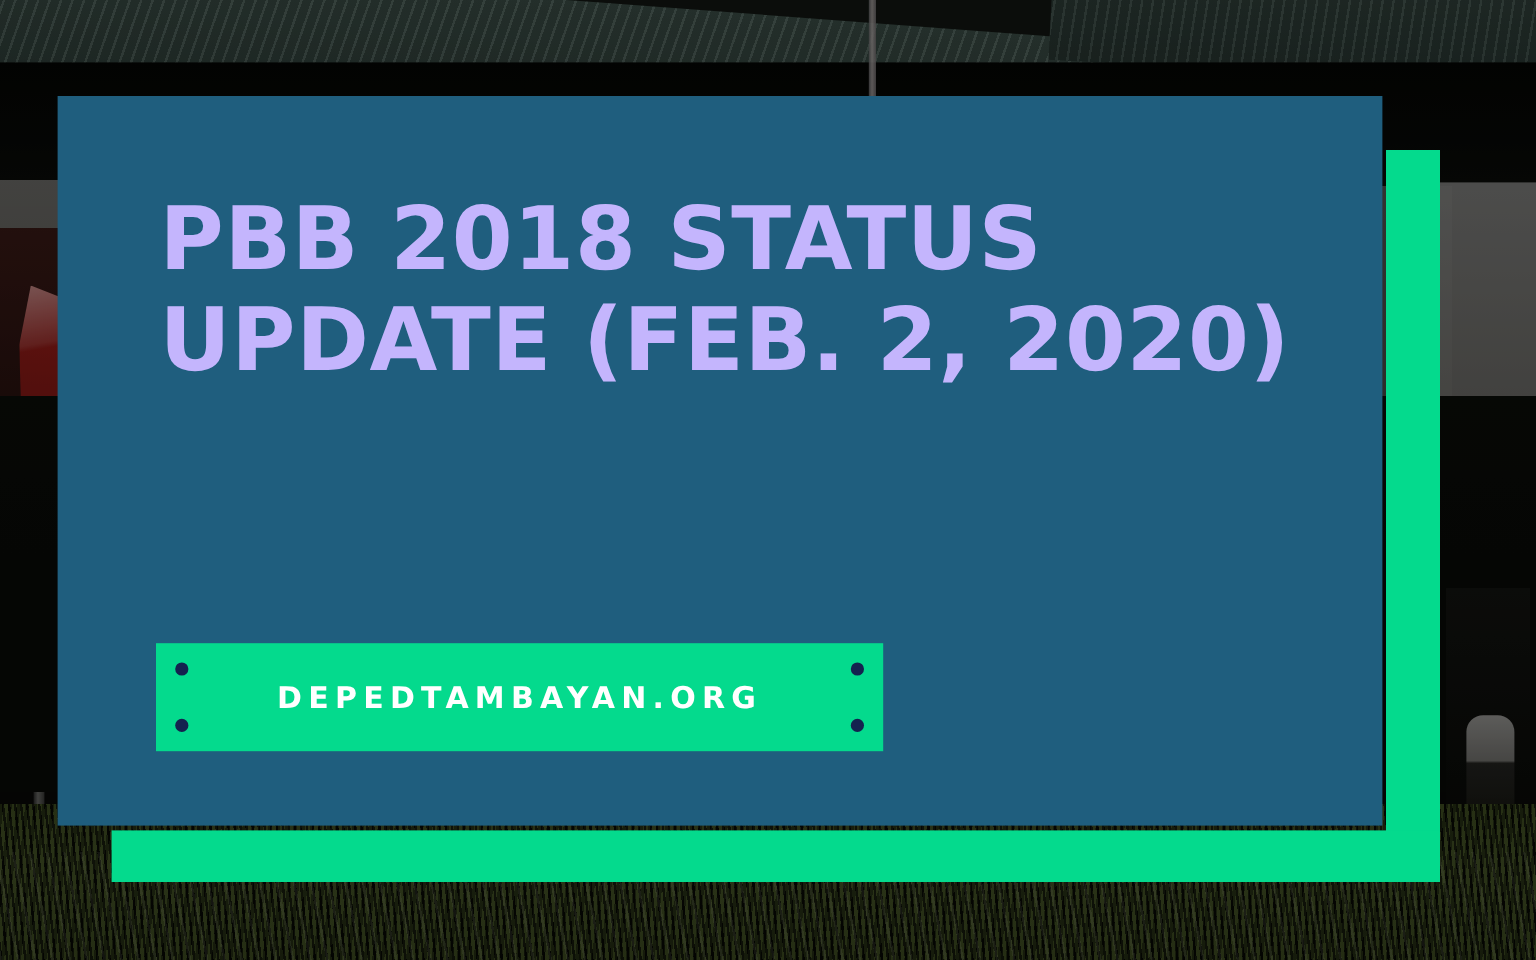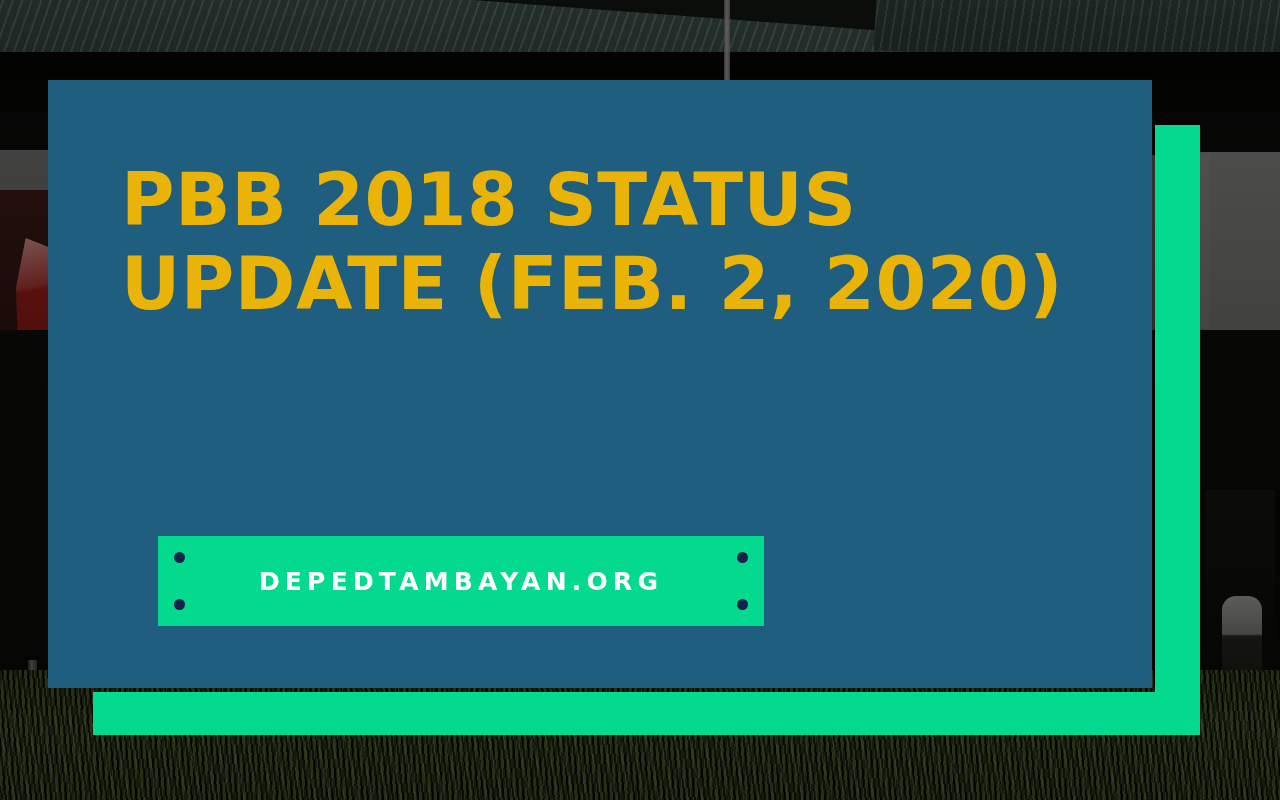--- a/index.html
+++ b/index.html
@@ -188,44 +188,43 @@
 
   
   .card {
     position: absolute;
     left: 48px; top: 80px;
     width: 1104px; height: 608px;
   }
 
   .card-title {
     position: absolute;
-    left: 73px;
+    left: 85px;
     top: 78px;
     width: 990px;
     margin: 0;
     font-family: "DejaVu Sans", sans-serif;
     font-weight: 700;
     font-size: 73px;
     line-height: 1.15;
     letter-spacing: 0.5px;
-    color: #eab308;
+    color: #c4b5fd;
     text-transform: uppercase;
   }
 
   
   .badge {
     position: absolute;
     left: 82px;
     top: 456px;
     width: 606px;
     height: 90px;
     display: flex;
     align-items: center;
     justify-content: center;
-    margin-left: 28px;
   }
   .badge-label {
     font-family: "DejaVu Sans", sans-serif;
     font-weight: 700;
     font-size: 25px;
     letter-spacing: 5.2px;
     color: #ffffff;
     text-transform: uppercase;
     white-space: nowrap;
   }

